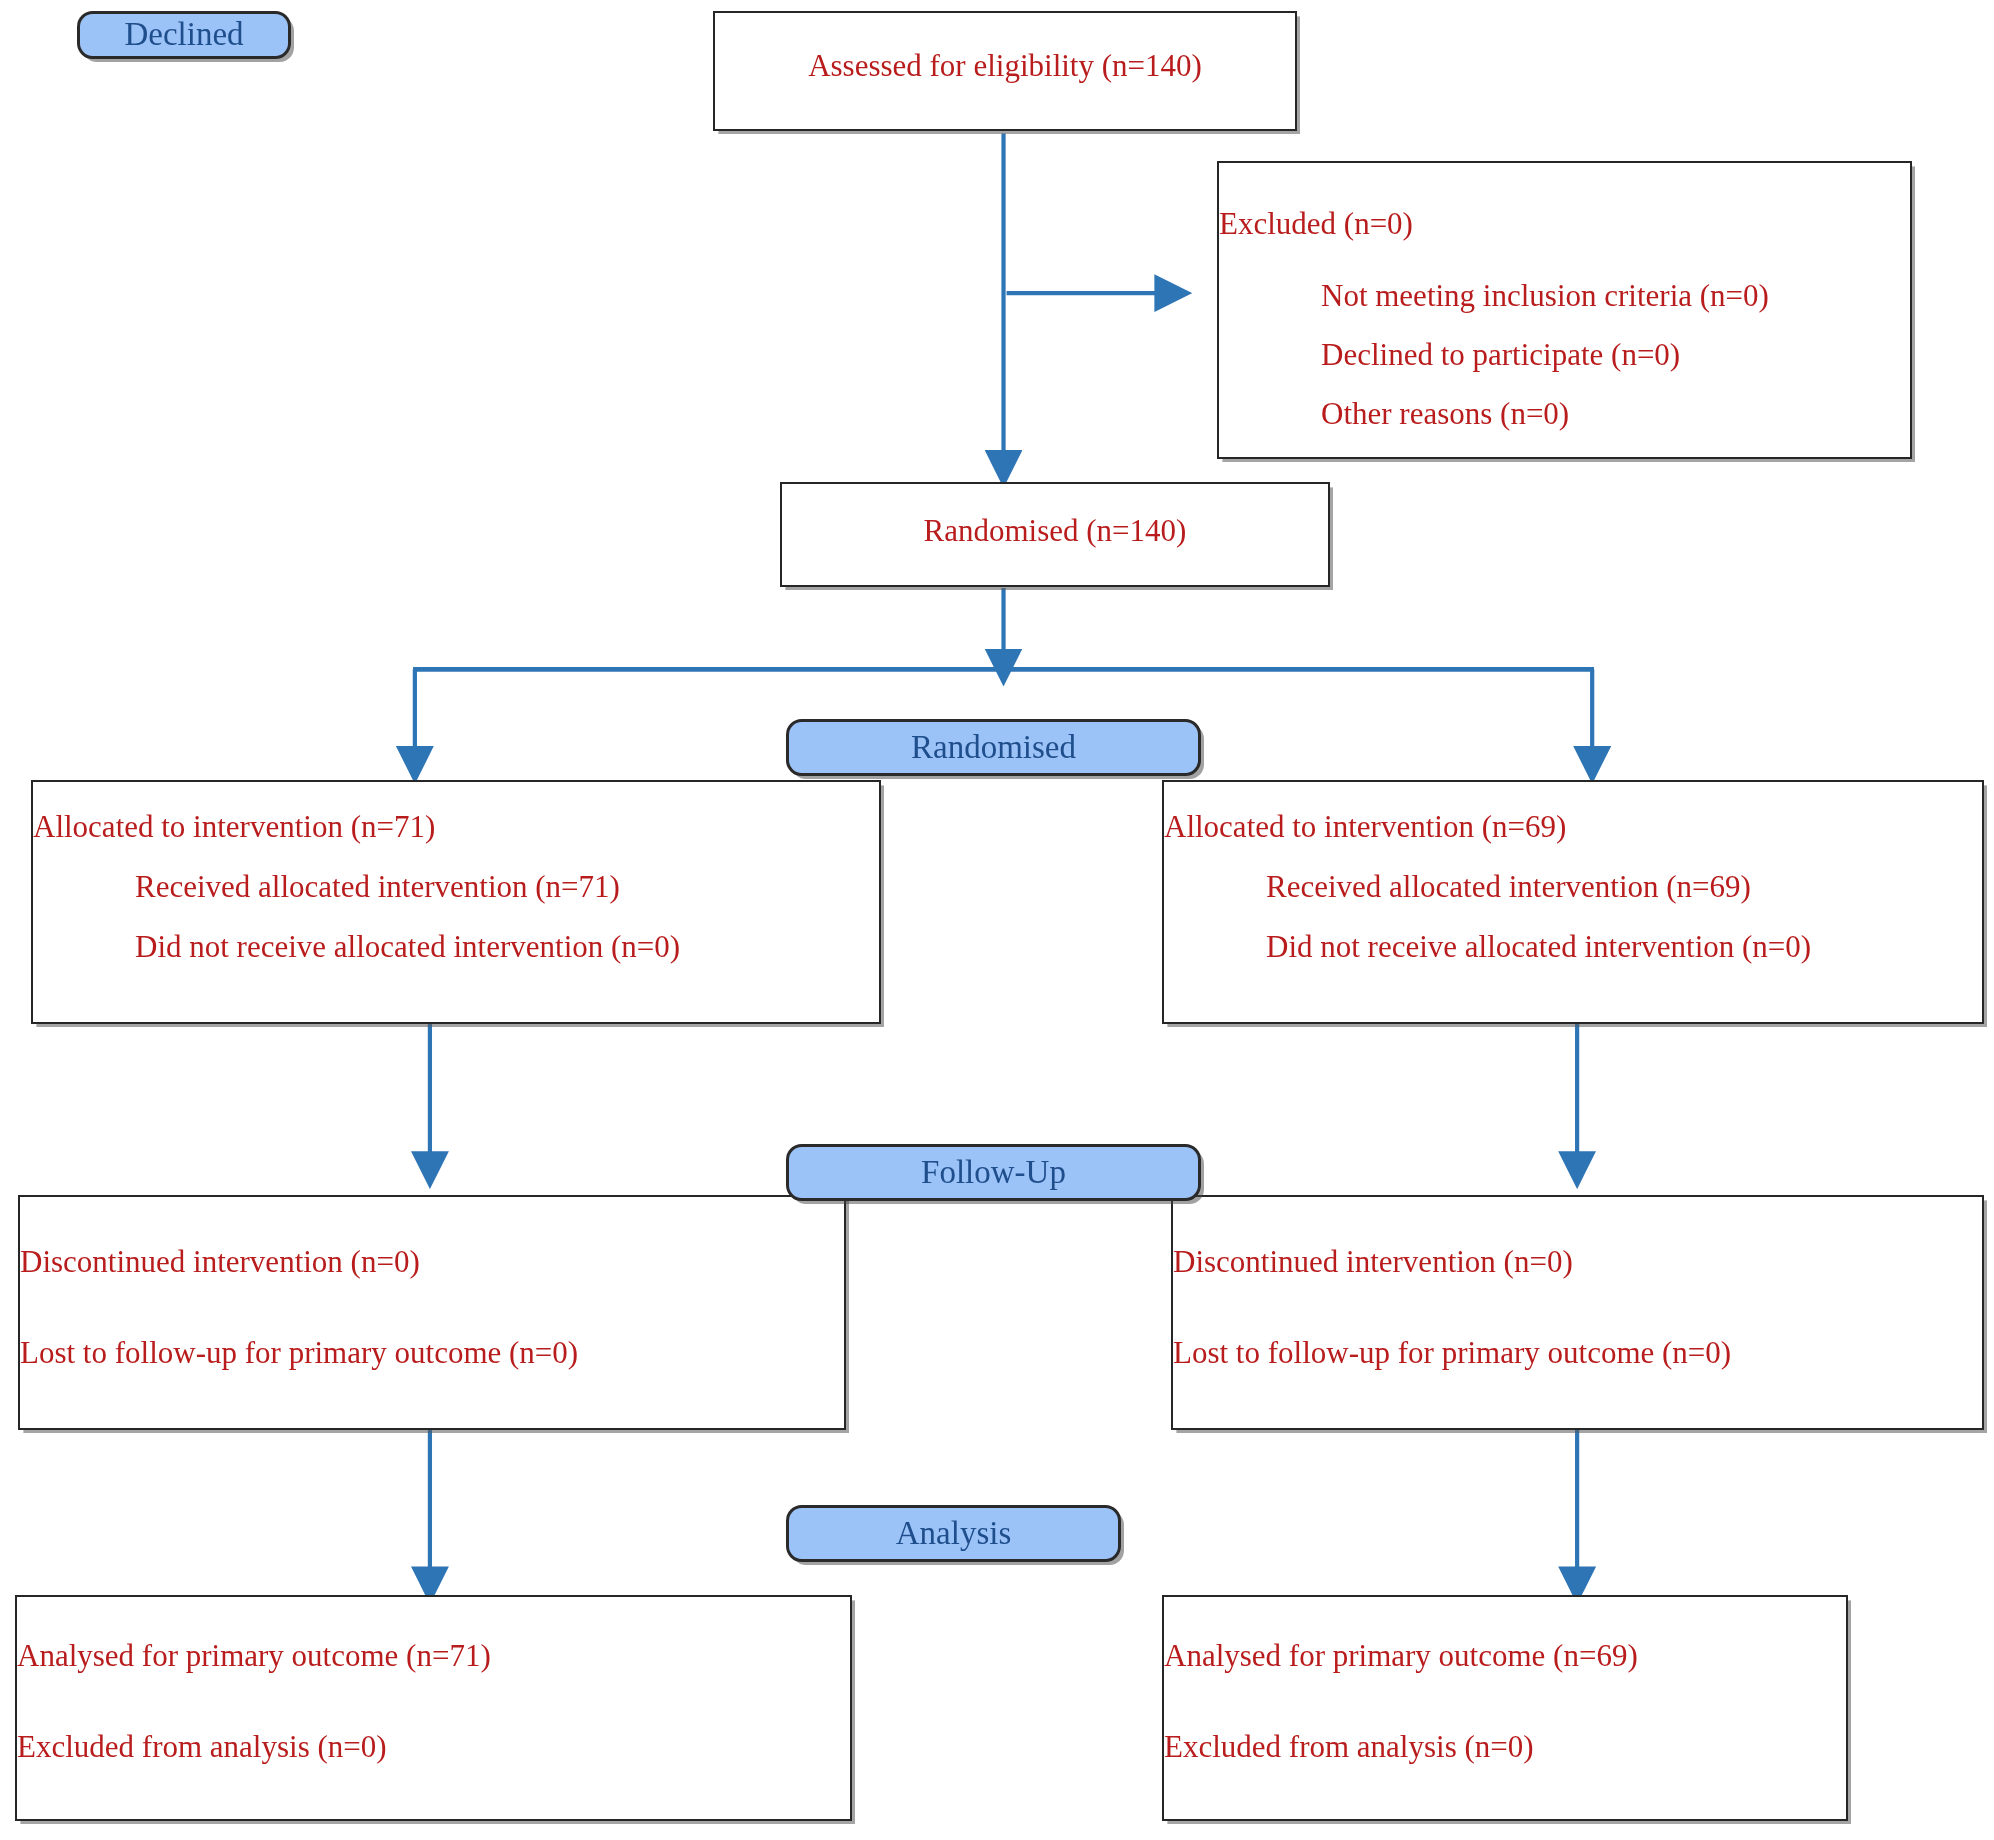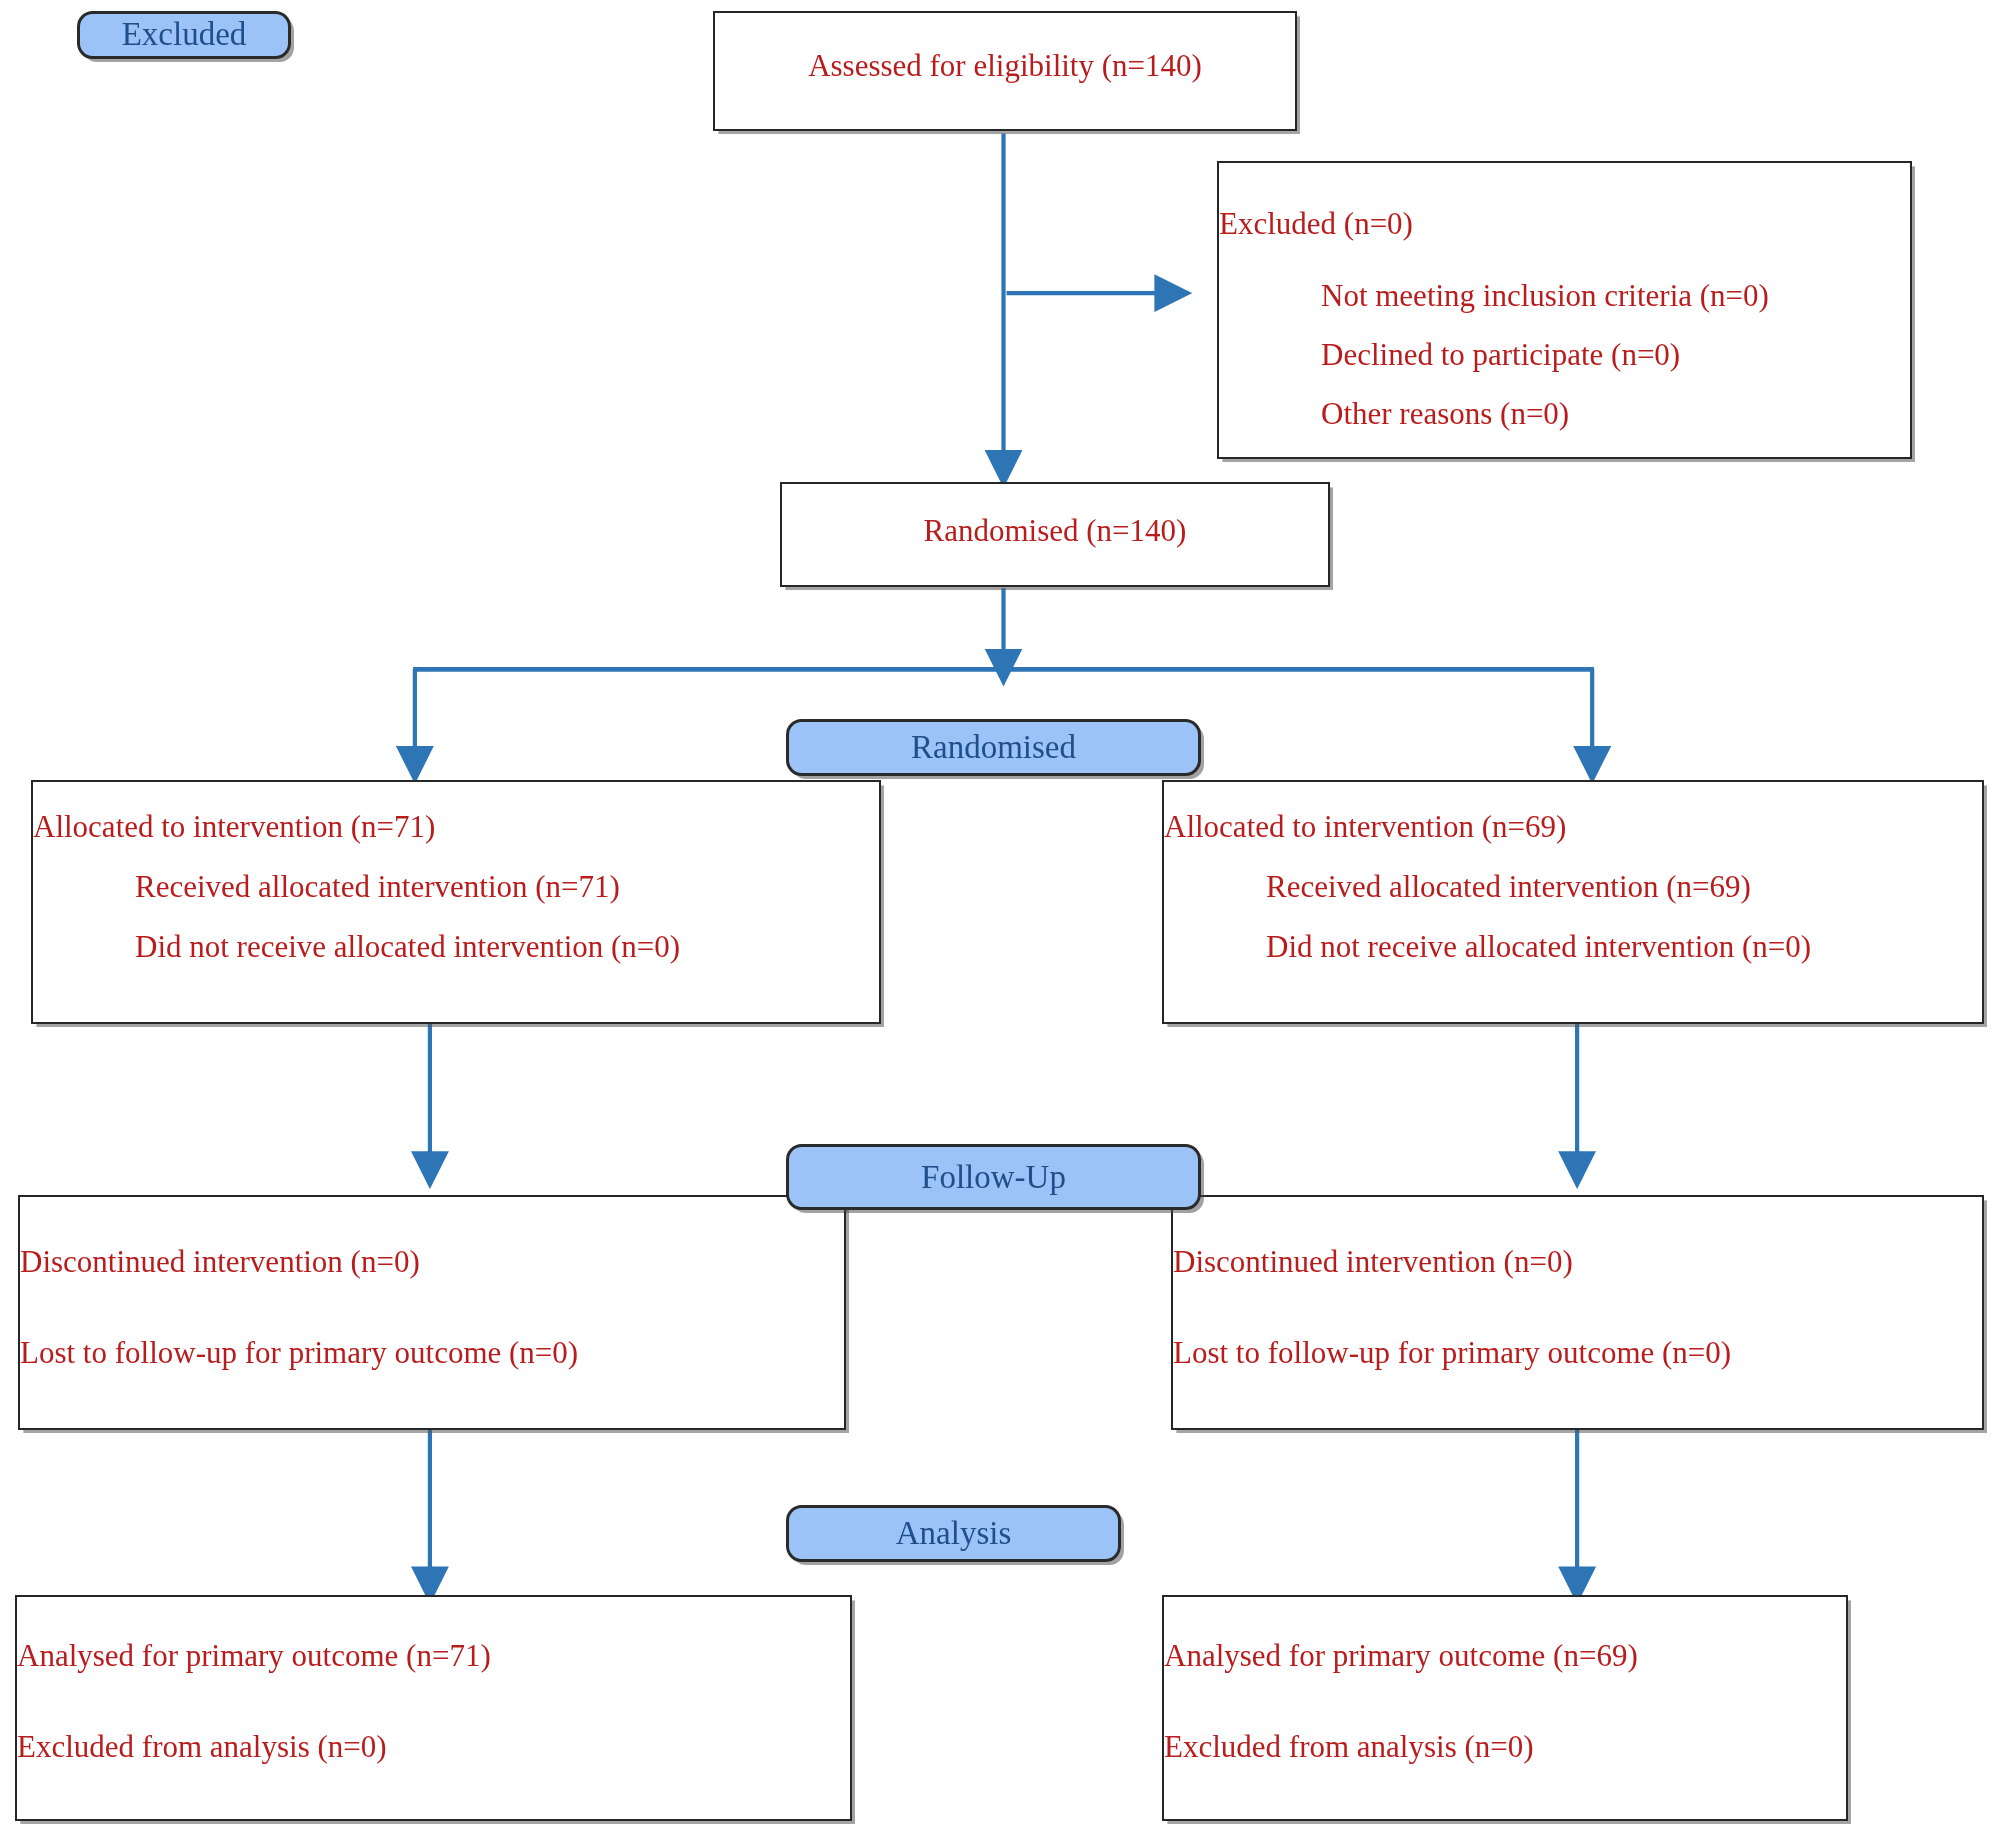--- a/index.html
+++ b/index.html
@@ -94,28 +94,28 @@
     <line x1="2645" y1="1112" x2="2645" y2="1262" stroke="#2E75B6" stroke-width="7" marker-end="url(#ah)"></line>
 
     <line x1="714" y1="1700" x2="714" y2="1935" stroke="#2E75B6" stroke-width="7" marker-end="url(#ah)"></line>
     <line x1="2620" y1="1700" x2="2620" y2="1935" stroke="#2E75B6" stroke-width="7" marker-end="url(#ah)"></line>
 
     <line x1="714" y1="2375" x2="714" y2="2625" stroke="#2E75B6" stroke-width="7" marker-end="url(#ah)"></line>
     <line x1="2620" y1="2375" x2="2620" y2="2625" stroke="#2E75B6" stroke-width="7" marker-end="url(#ah)"></line>
   </svg>
 
   <div class="badge" style="left:77px; top:10.8px; width:214px; height:48px;">
-    <span>Excluded</span>
+    <span>Declined</span>
   </div>
 
   <div class="badge" style="left:786px; top:719px; width:415px; height:57px;">
     <span>Randomised</span>
   </div>
 
-  <div class="badge" style="left:786px; top:1144px; width:415px; height:66px;">
+  <div class="badge" style="left:786px; top:1144px; width:415px; height:57px;">
     <span>Follow-Up</span>
   </div>
 
   <div class="badge" style="left:786px; top:1505px; width:335px; height:57px;">
     <span>Analysis</span>
   </div>
 
   <div class="box" style="left:713px; top:10.8px; width:584px; height:120px; z-index:10;">
     <div class="txt" style="top:37px;">
       <div class="line" style="text-align:center;">Assessed for eligibility (n=140)</div>

